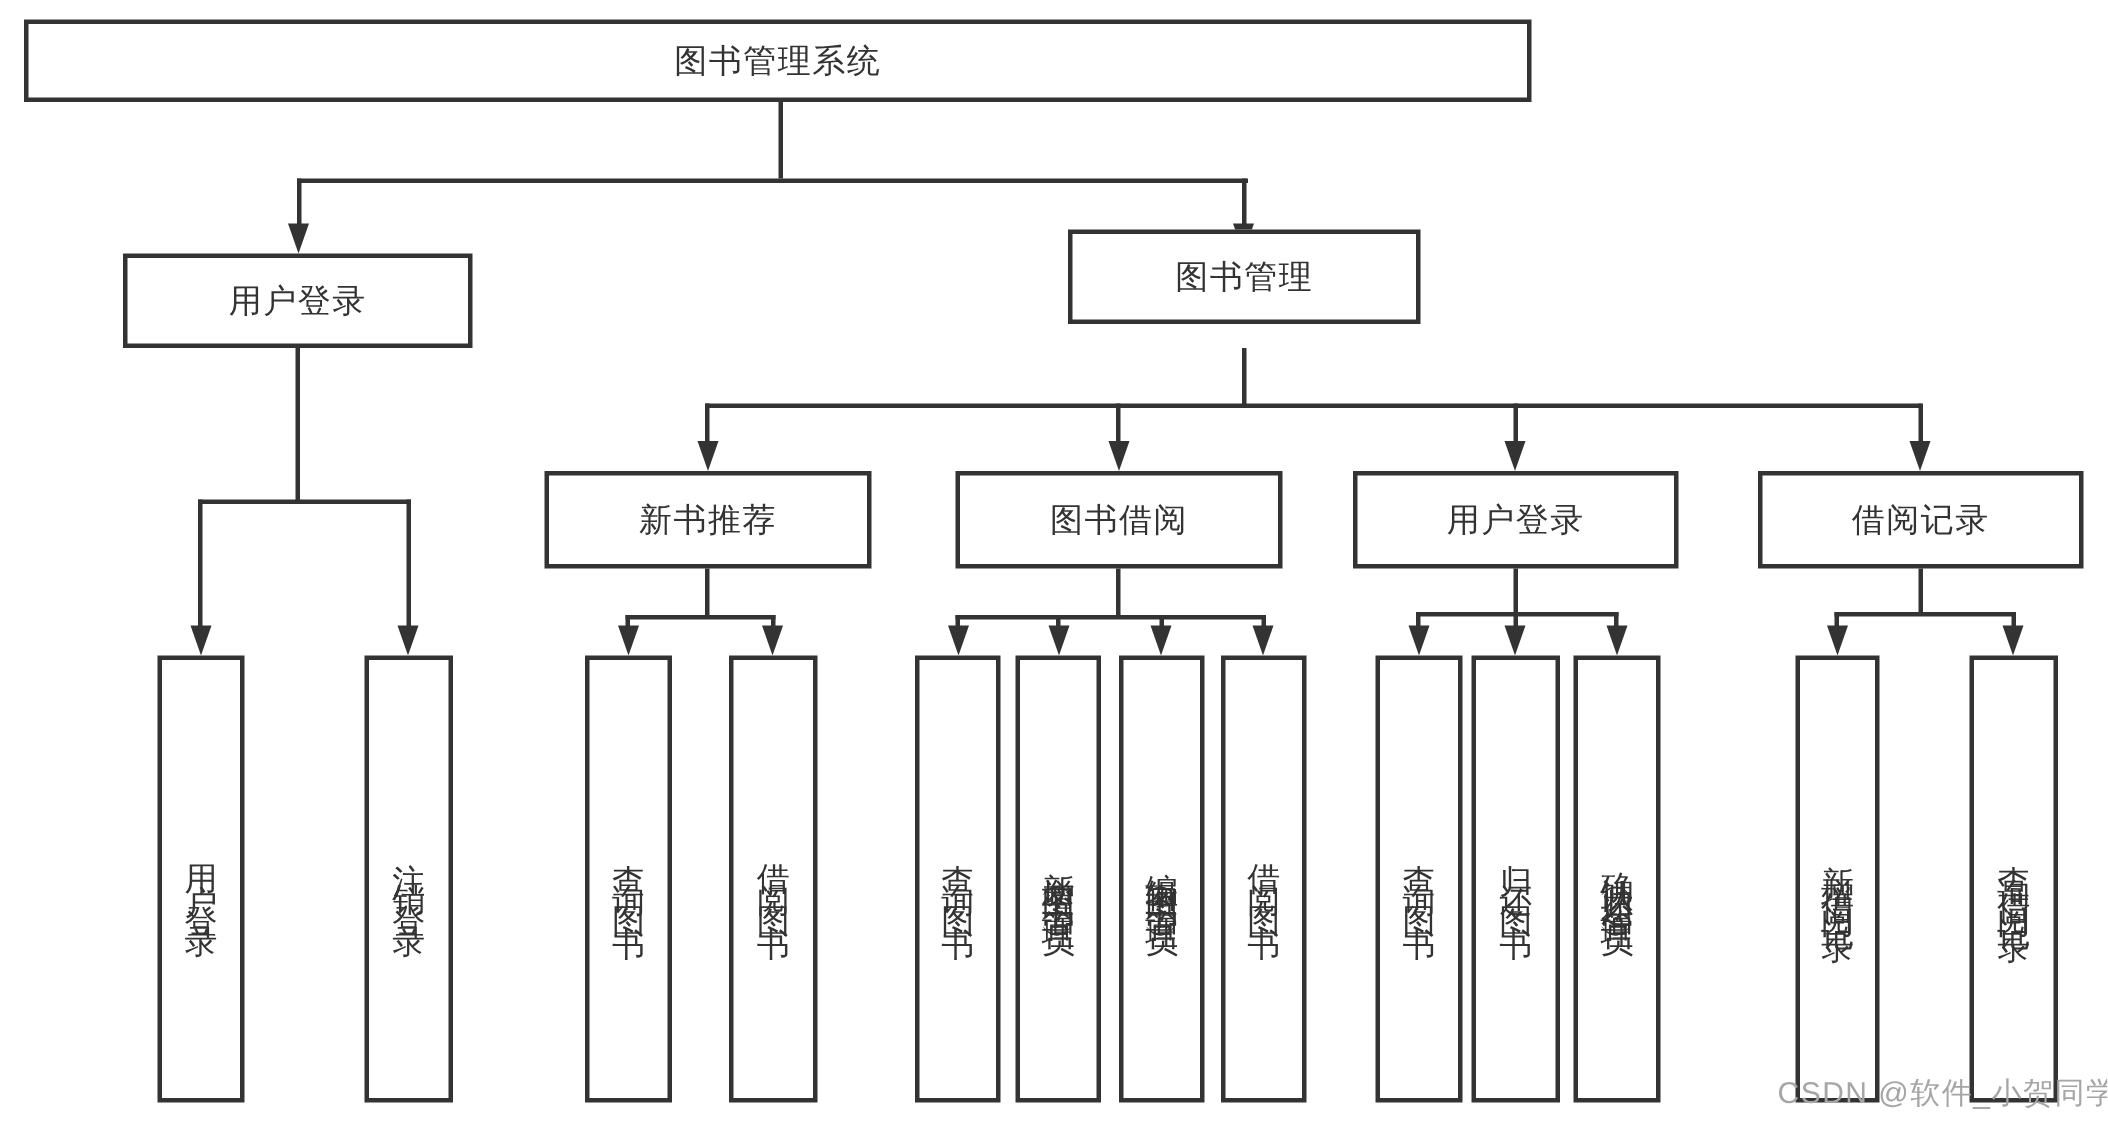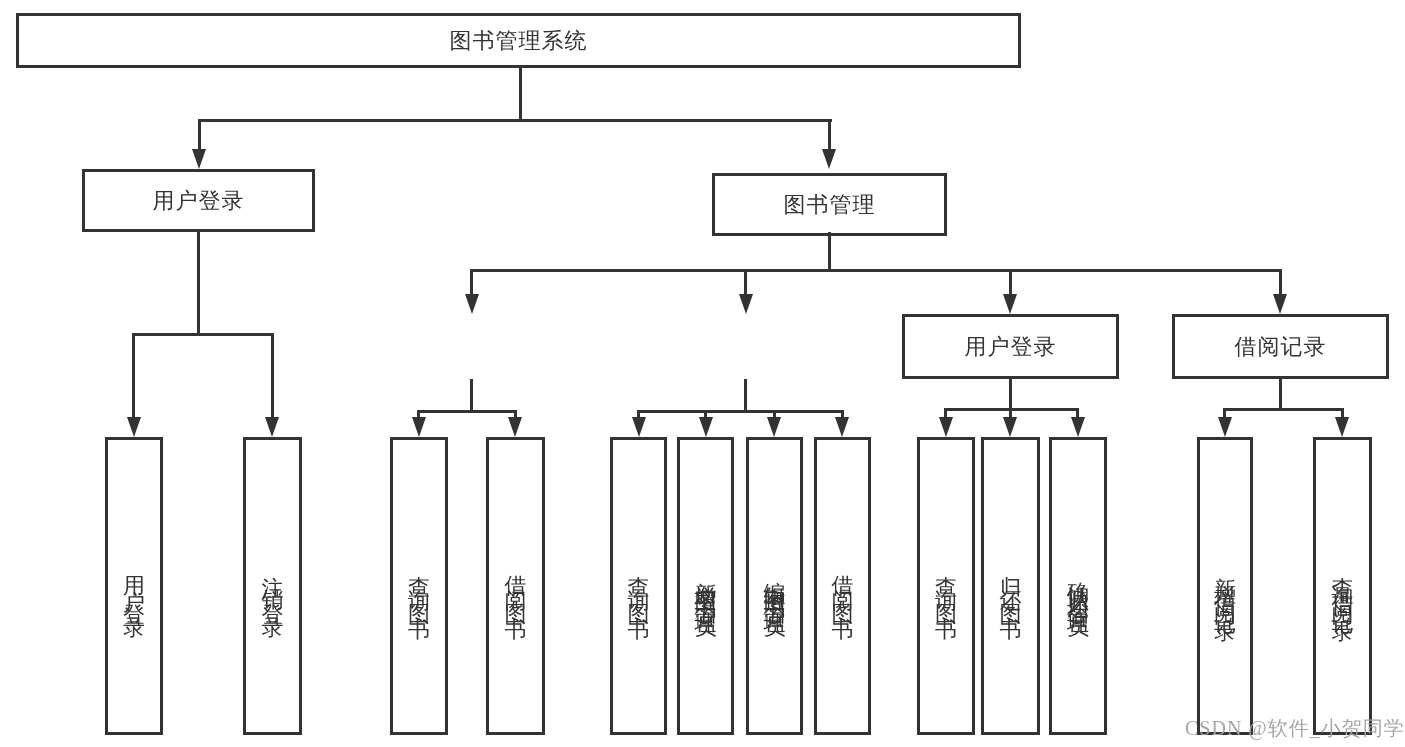--- a/index.html
+++ b/index.html
@@ -6,21 +6,21 @@
     --line:#333333;
     --text:#333333;
     --wm:#a6a6a6;
     --bg:#ffffff;
   }
   html,body{margin:0;padding:0;background:var(--bg);}
   #canvas{
     position:relative;
     width:1405px;height:747px;
     background:var(--bg);
-    font-family:Liberation Serif, serif;
+    font-family:Liberation Sans, sans-serif;
     overflow:hidden;
   }
   .box{
     position:absolute;
     box-sizing:border-box;
     background:#ffffff;
     border:3px solid var(--line);
     display:flex;
     align-items:center;
     justify-content:center;
@@ -67,21 +67,21 @@
   <div class="vl" style="left:519px;top:68px;width:3px;height:51px"></div>
   <div class="hl" style="left:198px;top:119px;width:634px;height:3px"></div>
   <div class="vl" style="left:198px;top:119px;width:3px;height:31px"></div>
   <div class="ah" style="left:192px;top:149px"></div>
   <div class="vl" style="left:828px;top:119px;width:3px;height:31px"></div>
   <div class="ah" style="left:822px;top:149px"></div>
 
   <div class="box" style="left:82px;top:169px;width:233px;height:63px">
     <span>用户登录</span>
   </div>
-  <div class="box" style="left:712px;top:173px;width:235px;height:63px">
+  <div class="box" style="left:712px;top:153px;width:235px;height:63px">
     <span>图书管理</span>
   </div>
 
   <div class="vl" style="left:197px;top:232px;width:3px;height:103px"></div>
   <div class="hl" style="left:132px;top:333px;width:142px;height:3px"></div>
   <div class="vl" style="left:132px;top:333px;width:3px;height:85px"></div>
   <div class="ah" style="left:127px;top:417px"></div>
   <div class="vl" style="left:271px;top:333px;width:3px;height:85px"></div>
   <div class="ah" style="left:265px;top:417px"></div>
 
@@ -89,20 +89,26 @@
   <div class="hl" style="left:470px;top:269px;width:811px;height:3px"></div>
   <div class="vl" style="left:470px;top:269px;width:3px;height:26px"></div>
   <div class="ah" style="left:465px;top:294px"></div>
   <div class="vl" style="left:744px;top:269px;width:3px;height:26px"></div>
   <div class="ah" style="left:739px;top:294px"></div>
   <div class="vl" style="left:1009px;top:269px;width:3px;height:26px"></div>
   <div class="ah" style="left:1003px;top:294px"></div>
   <div class="vl" style="left:1279px;top:269px;width:3px;height:26px"></div>
   <div class="ah" style="left:1273px;top:294px"></div>
 
+  <div class="box" style="left:363px;top:314px;width:218px;height:65px">
+    <span>新书推荐</span>
+  </div>
+  <div class="box" style="left:637px;top:314px;width:218px;height:65px">
+    <span>图书借阅</span>
+  </div>
   <div class="box" style="left:902px;top:314px;width:217px;height:65px">
     <span>用户登录</span>
   </div>
   <div class="box" style="left:1172px;top:314px;width:217px;height:65px">
     <span>借阅记录</span>
   </div>
 
   <div class="vl" style="left:470px;top:379px;width:3px;height:33px"></div>
   <div class="hl" style="left:417px;top:410px;width:100px;height:3px"></div>
   <div class="vl" style="left:417px;top:410px;width:3px;height:9px"></div>

